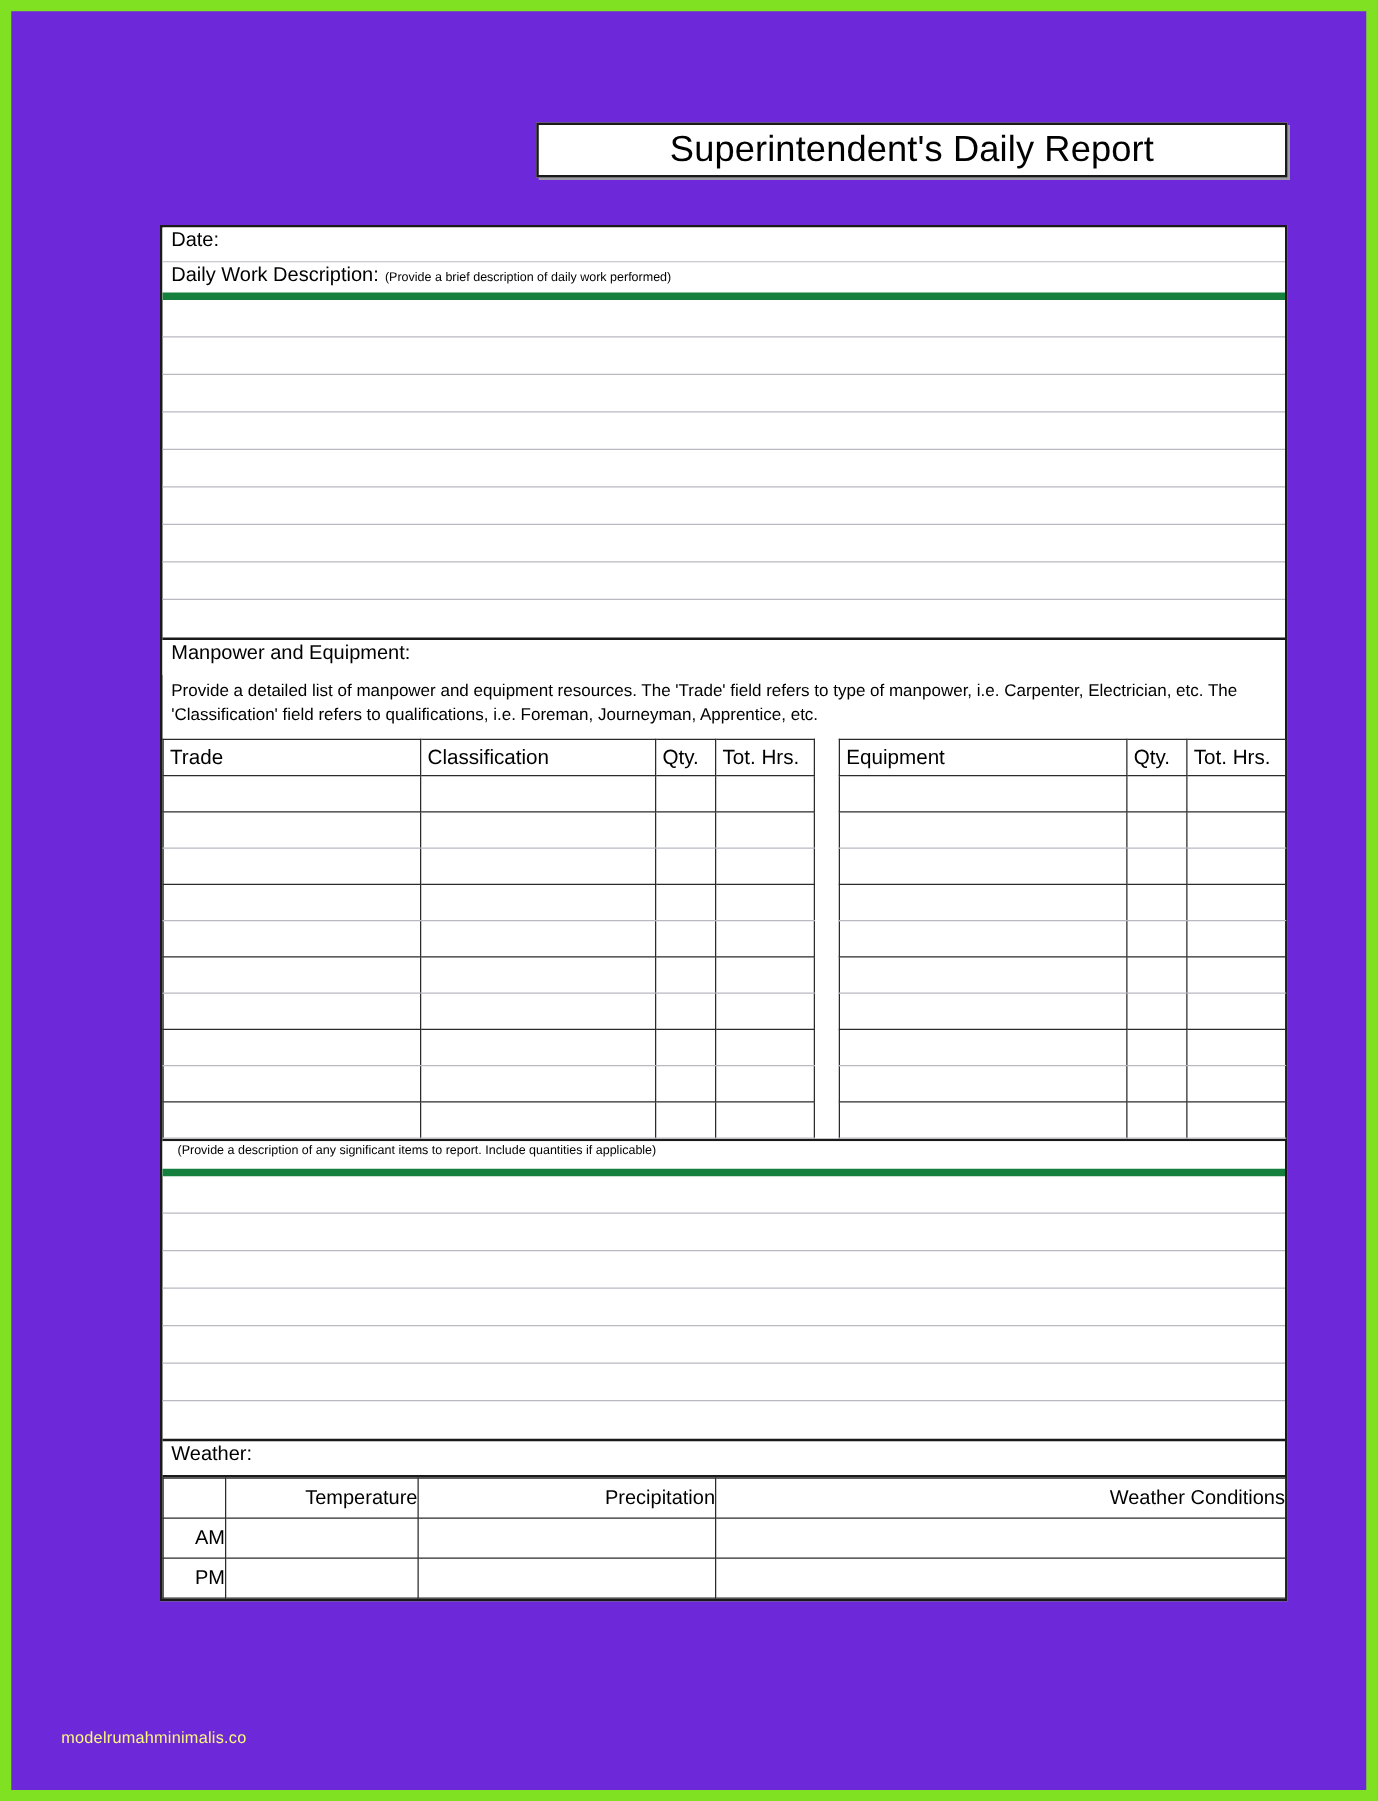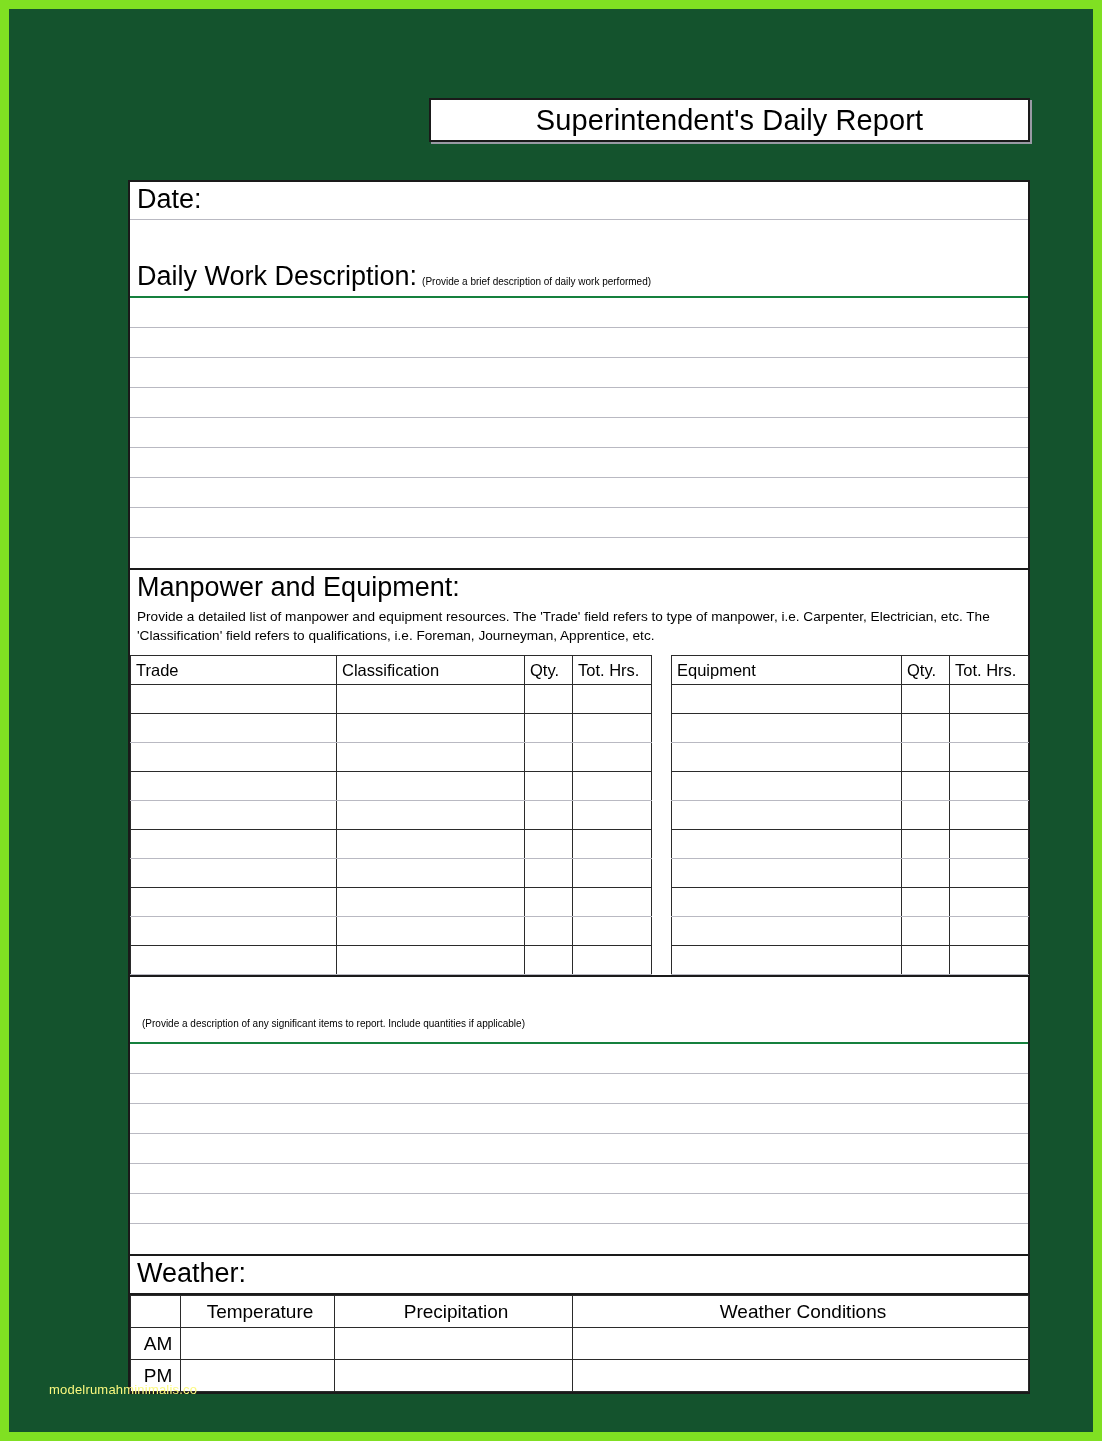--- a/index.html
+++ b/index.html
@@ -25,21 +25,21 @@
     border: 9px solid #80e022;
     pointer-events: none;
     z-index: 50;
   }
 
   #page {
     position: absolute;
     left: 0; top: 0;
     width: 1102px;
     height: 1441px;
-    background: #14532d;
+    background: #6d28d9;
   }
 
   
   #title-box {
     position: absolute;
     left: 429px;
     top: 98px;
     width: 601px;
     height: 44px;
     border: 2px solid #1a1a1a;
@@ -67,24 +67,24 @@
   }
 
   .hdr-row {
     border-bottom: 1px solid #b9b9c2;
     padding: 2px 6px 3px 7px;
     min-height: 28px;
     display: flex;
     align-items: baseline;
     background: #fff;
   }
-  .hdr-row.thick { border-bottom: 2px solid #15803d; margin-top: 39px; }
+  .hdr-row.thick { border-bottom: 6px solid #15803d; }
 
   .lbl-big {
-    font-size: 27px;
+    font-size: 16px;
     color: #000;
     white-space: nowrap;
     line-height: 1.18;
   }
   .lbl-small {
     font-size: 10px;
     color: #000;
     margin-left: 5px;
     white-space: nowrap;
   }
@@ -152,22 +152,22 @@
     padding: 2px 6px 3px 7px;
     min-height: 29px;
     border-bottom: 2px solid #1a1a1a;
     display: flex;
     align-items: baseline;
   }
   #weather-table { border-collapse: collapse; width: 100%; table-layout: fixed; }
   #weather-table th, #weather-table td {
     border: 1px solid #2b2b2b;
     font-weight: normal;
-    text-align: center;
-    font-size: 19px;
+    text-align: right;
+    font-size: 16px;
     color: #000;
     padding: 0 0 0 5px;
     height: 32px;
     vertical-align: middle;
   }
   #weather-table tr.wrow td { height: 32px; }
   .c-ampm { width: 50px; }
   .c-temp { width: 154px; }
   .c-prec { width: 238px; }
   .c-cond { width: 456px; }

